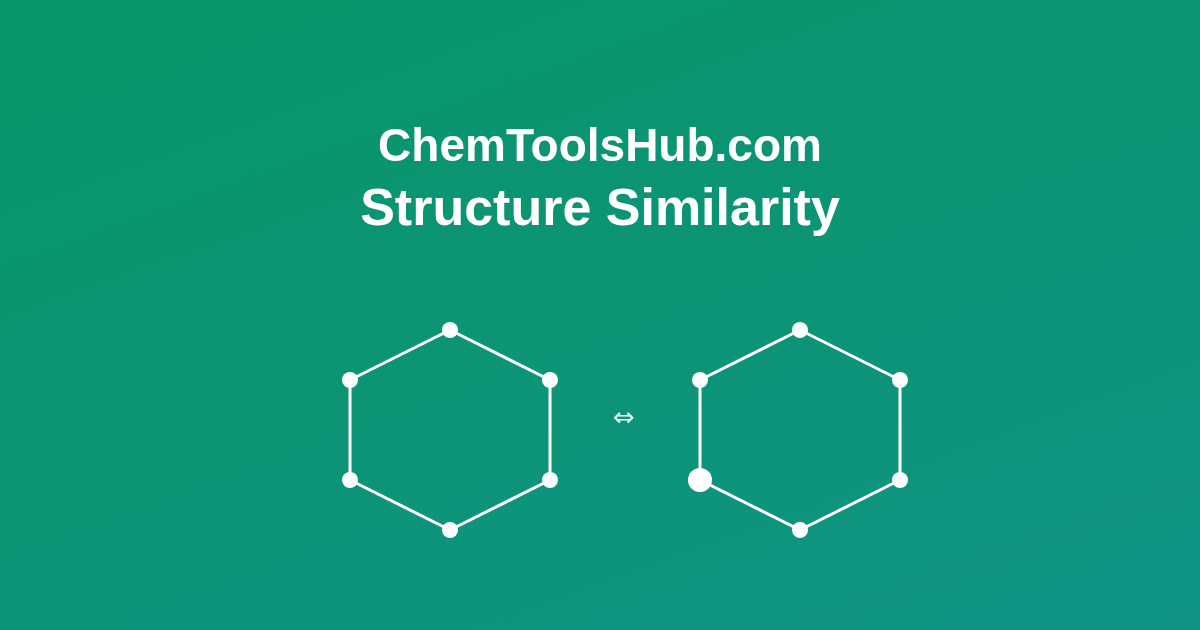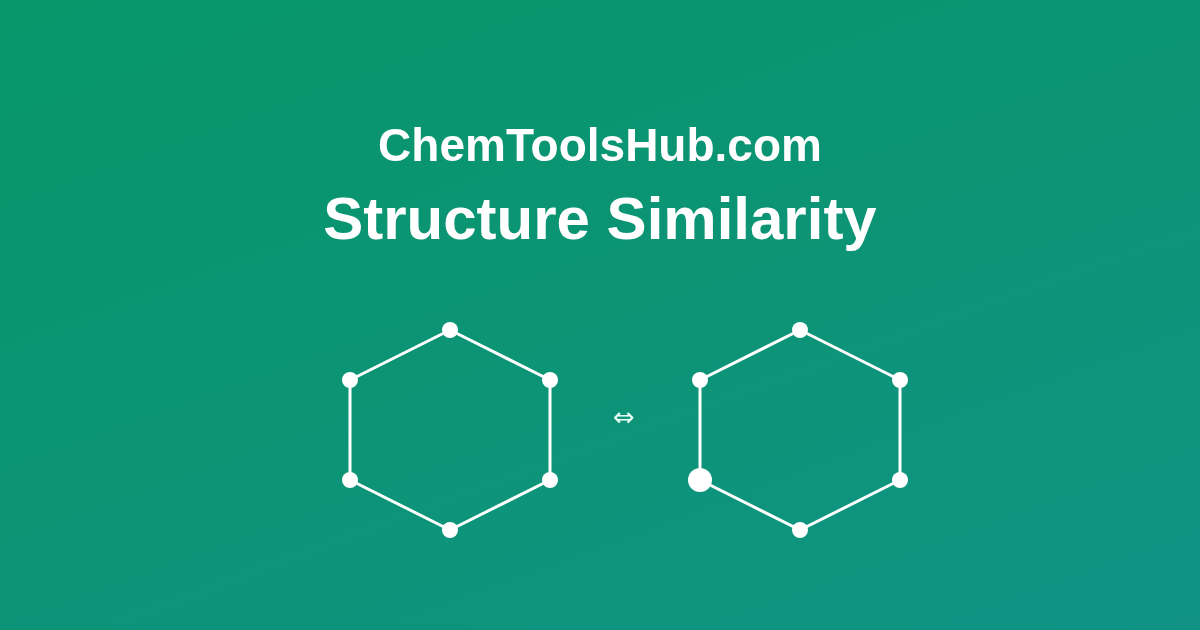--- a/index.html
+++ b/index.html
@@ -21,25 +21,25 @@
       left: 0;
       width: 1200px;
       text-align: center;
       font-size: 46px;
       font-weight: bold;
       line-height: 54px;
       letter-spacing: 0px;
     }
     .page-title {
       position: absolute;
-      top: 180px;
+      top: 168px;
       left: 0;
       width: 1200px;
       text-align: center;
-      font-size: 60px;
+      font-size: 52px;
       font-weight: bold;
       line-height: 78px;
     }
     .molecule-svg {
       position: absolute;
       left: 0;
       top: 0;
       width: 1200px;
       height: 630px;
     }

